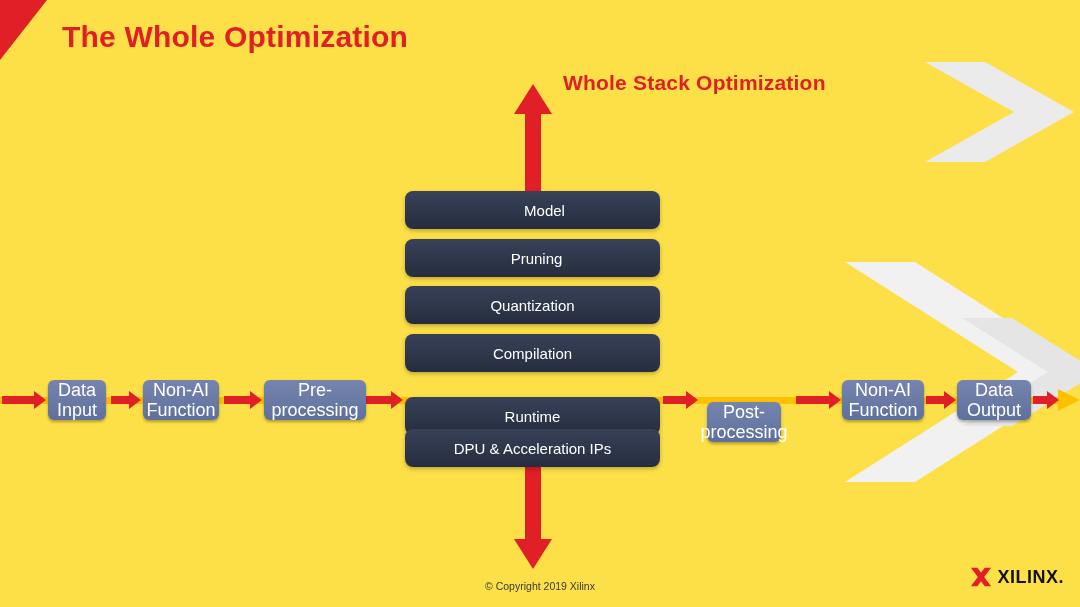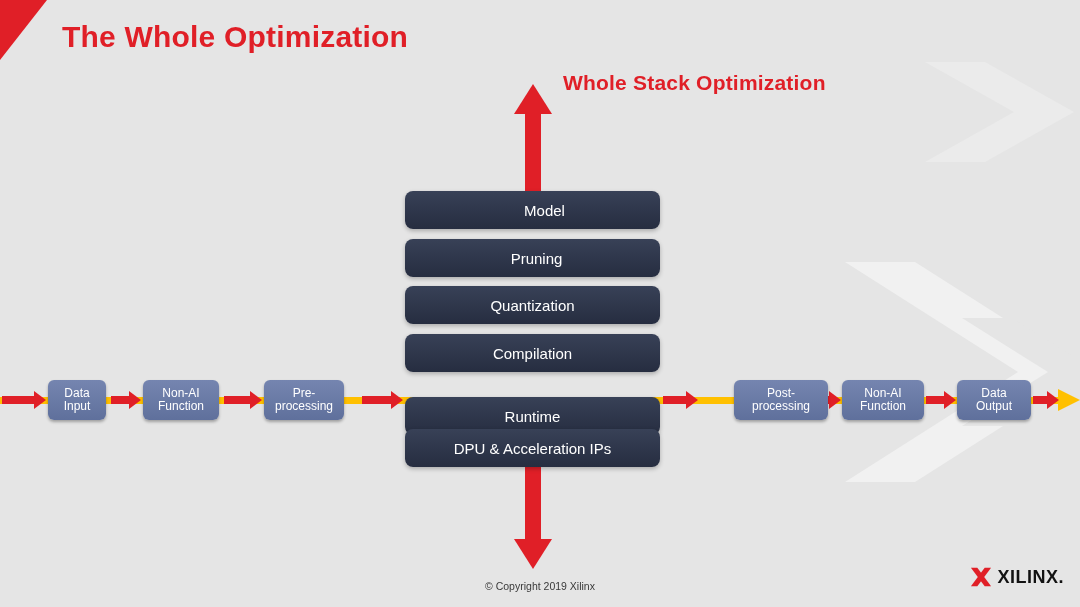--- a/index.html
+++ b/index.html
@@ -3,21 +3,21 @@
 <meta charset="utf-8">
 <style>
   * { margin:0; padding:0; box-sizing:border-box; }
   html,body { background:#ffffff; }
   body { font-family:"Liberation Sans", sans-serif; }
 
   .slide{
     position:relative;
     width:1080px;
     height:607px;
-    background:#e5e5e5;
+    background:#fde047;
     overflow:hidden;
   }
 
   
   .bg-chevrons{
     position:absolute; left:0; top:0; z-index:0;
   }
 
   
   .corner{
@@ -105,21 +105,21 @@
   }
 
   
   .flow-box{
     position:absolute; top:380px; height:40px;
     border-radius:6px;
     background:linear-gradient(180deg,#7585b0,#5f709c);
     color:#ffffff;
     display:flex; align-items:center; justify-content:center;
     text-align:center;
-    font-size:12px; line-height:1.12;
+    font-size:18px; line-height:1.12;
     white-space:pre-line;
     z-index:3;
     box-shadow:0 2px 3px rgba(0,0,0,.3);
   }
 
   .copyright{
     position:absolute; left:0; right:0; top:580px;
     text-align:center;
     font-size:10.5px; color:#3a3a3a;
     z-index:2;
@@ -196,23 +196,23 @@
   <div class="stack-box" style="top:239px;padding-left:8px;">Pruning</div>
   <div class="stack-box" style="top:334px;">Compilation</div>
   <div class="stack-box" style="top:286px;">Quantization</div>
   <div class="stack-box" style="top:381px;margin-top:16px;">Runtime</div>
   <div class="stack-box" style="top:429px;">DPU &amp; Acceleration IPs</div>
 
   <div class="flow-box" style="left:48px;width:58px;">Data
 Input</div>
   <div class="flow-box" style="left:143px;width:76px;">Non-AI
 Function</div>
-  <div class="flow-box" style="left:264px;width:80px;">Pre-
+  <div class="flow-box" style="left:264px;width:102px;">Pre-
 processing</div>
-  <div class="flow-box" style="left:734px;width:94px;">Post-
+  <div class="flow-box" style="left:707px;width:74px;margin-top:22px;">Post-
 processing</div>
   <div class="flow-box" style="left:842px;width:82px;">Non-AI
 Function</div>
   <div class="flow-box" style="left:957px;width:74px;">Data
 Output</div>
 
   <div class="copyright">© Copyright 2019 Xilinx</div>
 
   <div class="logo">
     <svg width="22" height="22" viewBox="0 0 24 24">

